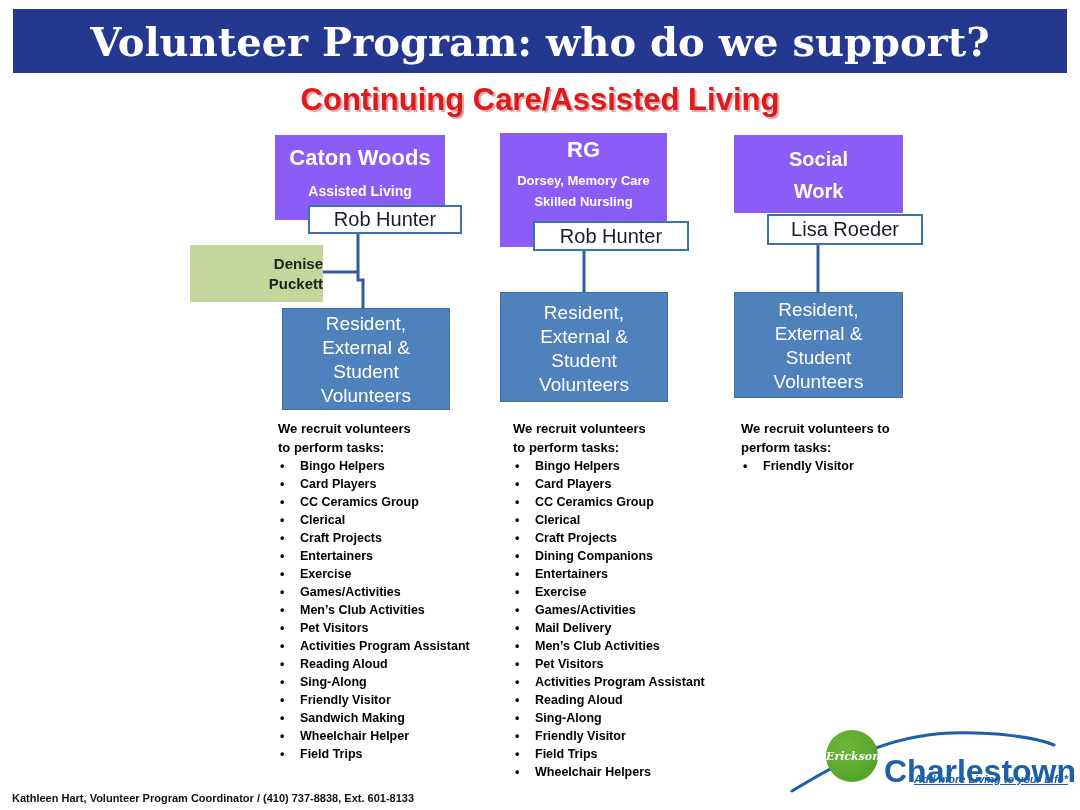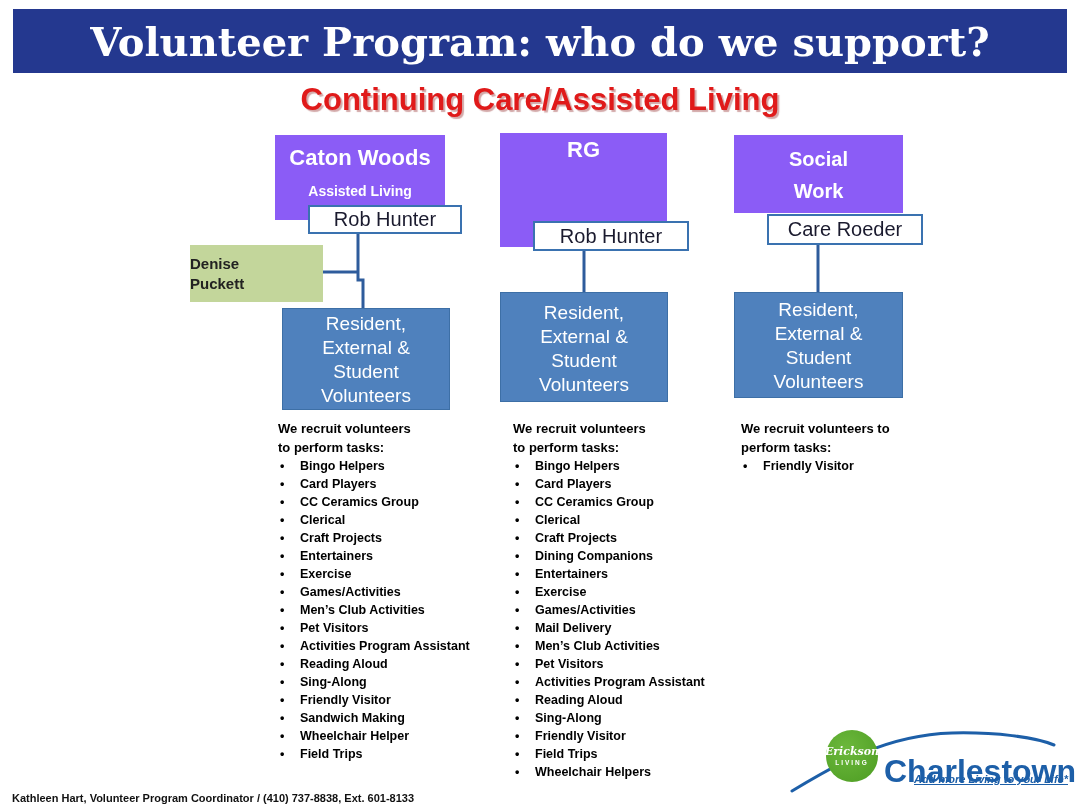--- a/index.html
+++ b/index.html
@@ -27,21 +27,21 @@
   .dept3 .dept-title{font-size:20px;line-height:32px;margin-top:8px;}
   
   .namebox{position:absolute;background:#ffffff;border:2px solid #3a72b0;z-index:2;
            display:flex;align-items:center;justify-content:center;
            font-size:20px;color:#1a1a2e;}
   .name1{left:308px;top:205px;width:150px;height:25px;}
   .name2{left:533px;top:221px;width:152px;height:26px;}
   .name3{left:767px;top:214px;width:152px;height:27px;}
   
   .assistant{left:190px;top:245px;width:133px;height:57px;position:absolute;background:#c3d69b;
-             display:flex;flex-direction:column;align-items:flex-start;justify-content:center;
+             display:flex;flex-direction:column;align-items:flex-end;justify-content:center;
              font-size:15px;font-weight:600;color:#222222;line-height:20px;z-index:1;}
   
   .bluebox{position:absolute;background:#4f81bd;border:1px solid #3d6fa6;color:#ffffff;
            text-align:center;font-size:19px;line-height:24px;z-index:1;}
   .blue1{left:282px;top:308px;width:168px;height:102px;padding-top:3px;box-sizing:border-box;}
   .blue2{left:500px;top:292px;width:168px;height:110px;padding-top:8px;box-sizing:border-box;}
   .blue3{left:734px;top:292px;width:169px;height:106px;padding-top:5px;box-sizing:border-box;}
   
   .tasks{position:absolute;color:#000000;z-index:1;}
   .tasks1{left:278px;top:420px;width:215px;}
@@ -51,21 +51,21 @@
   .tasks ul{list-style:none;margin:0;padding:0;}
   .tasks li{position:relative;padding-left:22px;font-size:12.5px;font-weight:bold;line-height:18px;}
   .tasks li::before{content:"\2022";position:absolute;left:2px;}
   
   .footer{position:absolute;left:12px;top:792px;font-size:11px;font-weight:bold;color:#111111;}
   
   .logo{position:absolute;left:780px;top:725px;width:292px;height:80px;z-index:1;}
   .logo-swoosh{position:absolute;left:0;top:0;width:292px;height:80px;}
   .logo-circle{position:absolute;left:46px;top:5px;width:52px;height:52px;border-radius:50%;
                background:radial-gradient(circle at 38% 35%,#6cb83c,#4c9c22);
-               display:flex;flex-direction:column;align-items:center;justify-content:center;color:#ffffff;}
+               display:flex;flex-direction:row;align-items:center;color:#ffffff;}
   .logo-erickson{font-family:"DejaVu Serif",serif;font-style:italic;font-weight:bold;font-size:11px;line-height:11px;}
   .logo-living{font-size:6.5px;font-weight:bold;letter-spacing:2px;margin-top:2px;}
   .logo-brand{position:absolute;left:104px;top:28px;font-size:32px;font-weight:600;color:#1d5fa8;}
   .logo-tagline{position:absolute;right:4px;top:48px;font-size:11px;font-weight:bold;font-style:italic;color:#1d5fa8;text-decoration:underline;}
 </style>
 </head>
 <body>
 
 <div class="slide">
 
@@ -118,20 +118,24 @@
         <li>Sing-Along</li>
         <li>Friendly Visitor</li>
         <li>Sandwich Making</li>
         <li>Wheelchair Helper</li>
         <li>Field Trips</li>
       </ul>
   </div>
 
   <div class="dept dept2">
     <div class="dept-title">RG</div>
+    <div class="dept-sub">
+      <div>Dorsey, Memory Care</div>
+      <div>Skilled Nursling</div>
+    </div>
   </div>
   <div class="namebox name2">Rob Hunter</div>
   <div class="bluebox blue2">
     <div>Resident,</div>
     <div>External &amp;</div>
     <div>Student</div>
     <div>Volunteers</div>
   </div>
   <div class="tasks tasks2">
     <div class="tasks-head">
@@ -159,21 +163,21 @@
         <li>Wheelchair Helpers</li>
       </ul>
   </div>
 
   <div class="dept dept3">
     <div class="dept-title">
       <div>Social</div>
       <div>Work</div>
     </div>
   </div>
-  <div class="namebox name3">Care Roeder</div>
+  <div class="namebox name3">Lisa Roeder</div>
   <div class="bluebox blue3">
     <div>Resident,</div>
     <div>External &amp;</div>
     <div>Student</div>
     <div>Volunteers</div>
   </div>
   <div class="tasks tasks3">
     <div class="tasks-head">
       <div>We recruit volunteers to</div>
       <div>perform tasks:</div>

